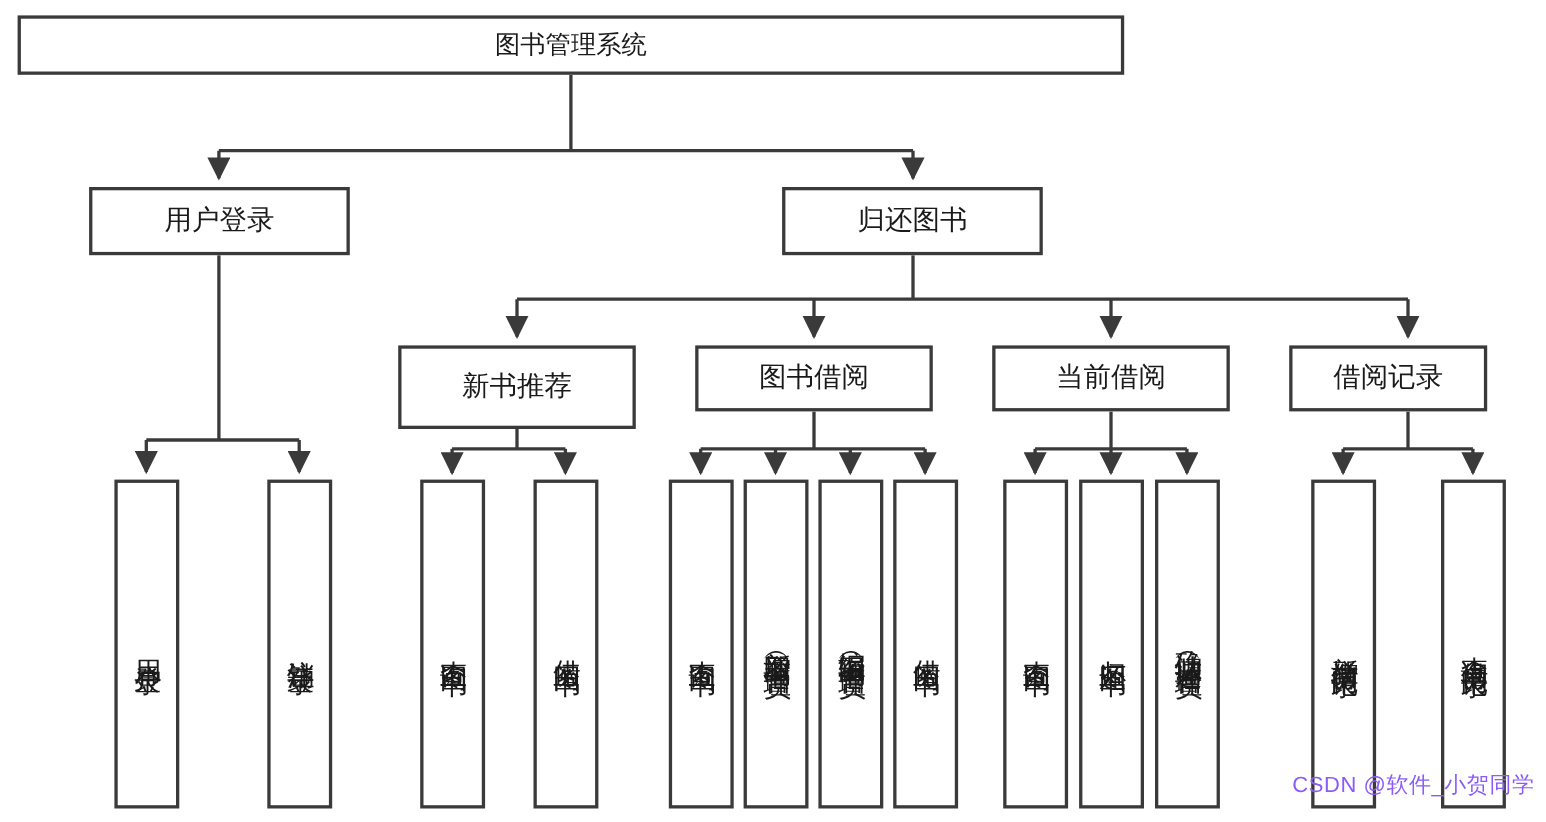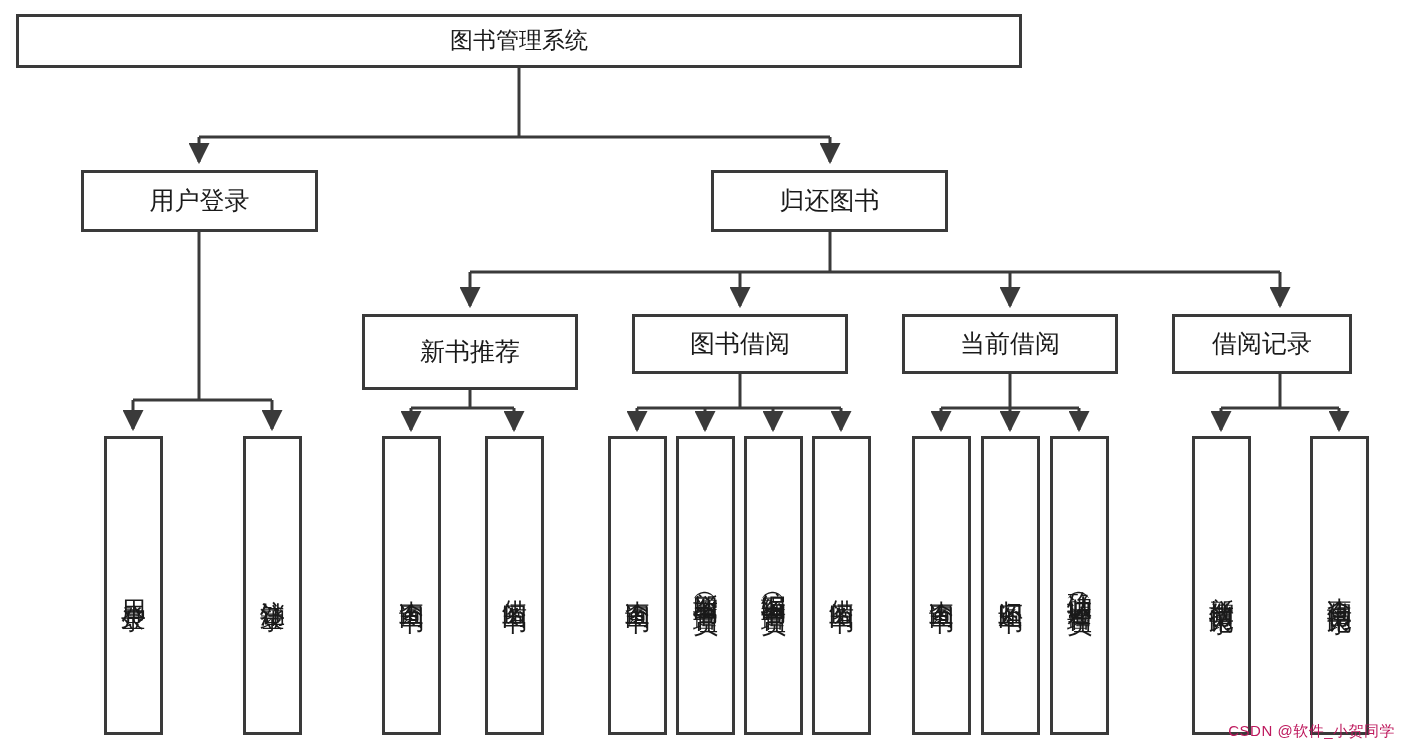--- a/index.html
+++ b/index.html
@@ -54,23 +54,23 @@
     writing-mode: vertical-rl;
     text-orientation: upright;
     font-size: 25px;
     letter-spacing: 3px;
     line-height: 1;
     white-space: nowrap;
   }
   .watermark {
     position: absolute;
     right: 10px;
-    bottom: 6px;
-    font-size: 15px;
-    color: #be185d;
+    bottom: 20px;
+    font-size: 20px;
+    color: #8b5cf6;
     letter-spacing: 0.5px;
     white-space: nowrap;
     user-select: none;
   }
 </style>
 </head>
 <body>
 
 <div id="canvas">
 

